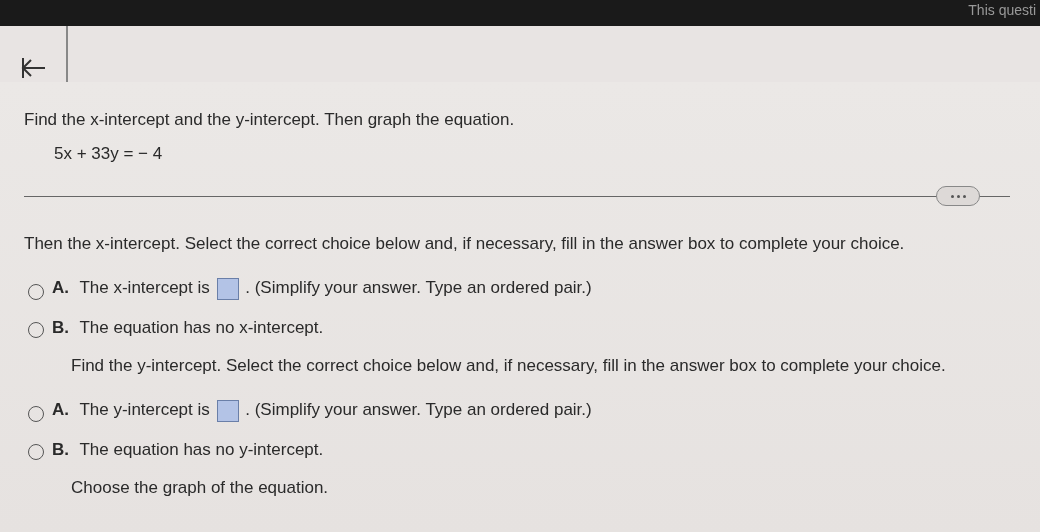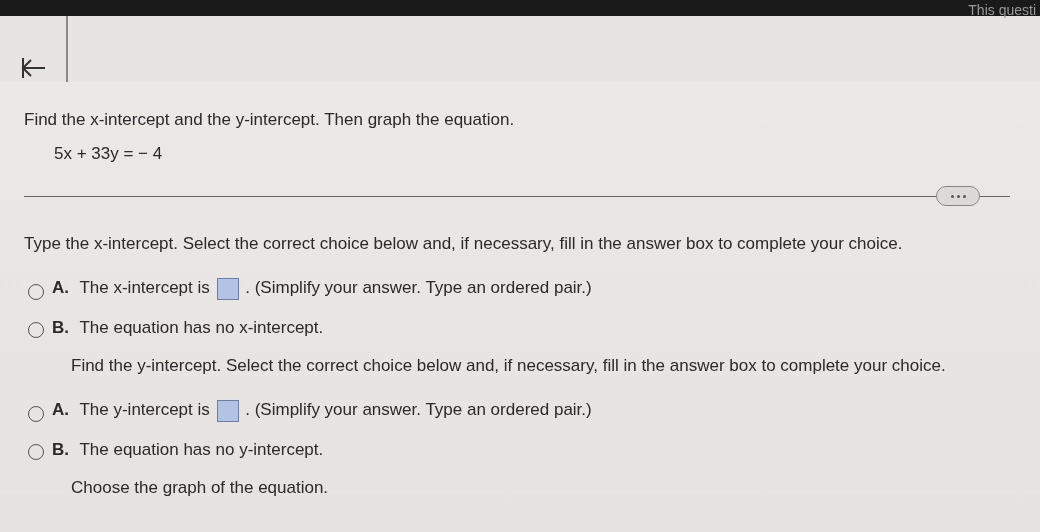--- a/index.html
+++ b/index.html
@@ -18,21 +18,21 @@
     .top-banner {
       position: absolute;
       top: 0;
       right: 0;
       background: #1a1a1a;
       color: #999;
       font-size: 14px;
       padding: 2px 4px;
       width: 100%;
       text-align: right;
-      height: 16px;
+      height: 26px;
     }
     .container {
       display: flex;
       margin-top: 16px;
       height: calc(100% - 16px);
       flex-direction: column;
     }
     .sidebar {
       width: 68px;
       border-right: 2px solid #888;
@@ -173,21 +173,21 @@
 
     <div class="divider-row">
       <hr class="divider-line">
       <div class="more-btn">
         <span></span>
           <span></span>
           <span></span>
       </div>
     </div>
 
-    <div class="subprompt">Type the x-intercept. Select the correct choice below and, if necessary, fill in the answer box to complete your choice.</div>
+    <div class="subprompt">Then the x-intercept. Select the correct choice below and, if necessary, fill in the answer box to complete your choice.</div>
 
     <div class="choice-row">
       <div class="radio"></div>
       <div class="choice-label">
         <span class="choice-letter">A.</span>
         <span>The x-intercept is </span>
         <span class="answer-box"></span>
         <span class="hint">. (Simplify your answer. Type an ordered pair.)</span>
       </div>
     </div>

